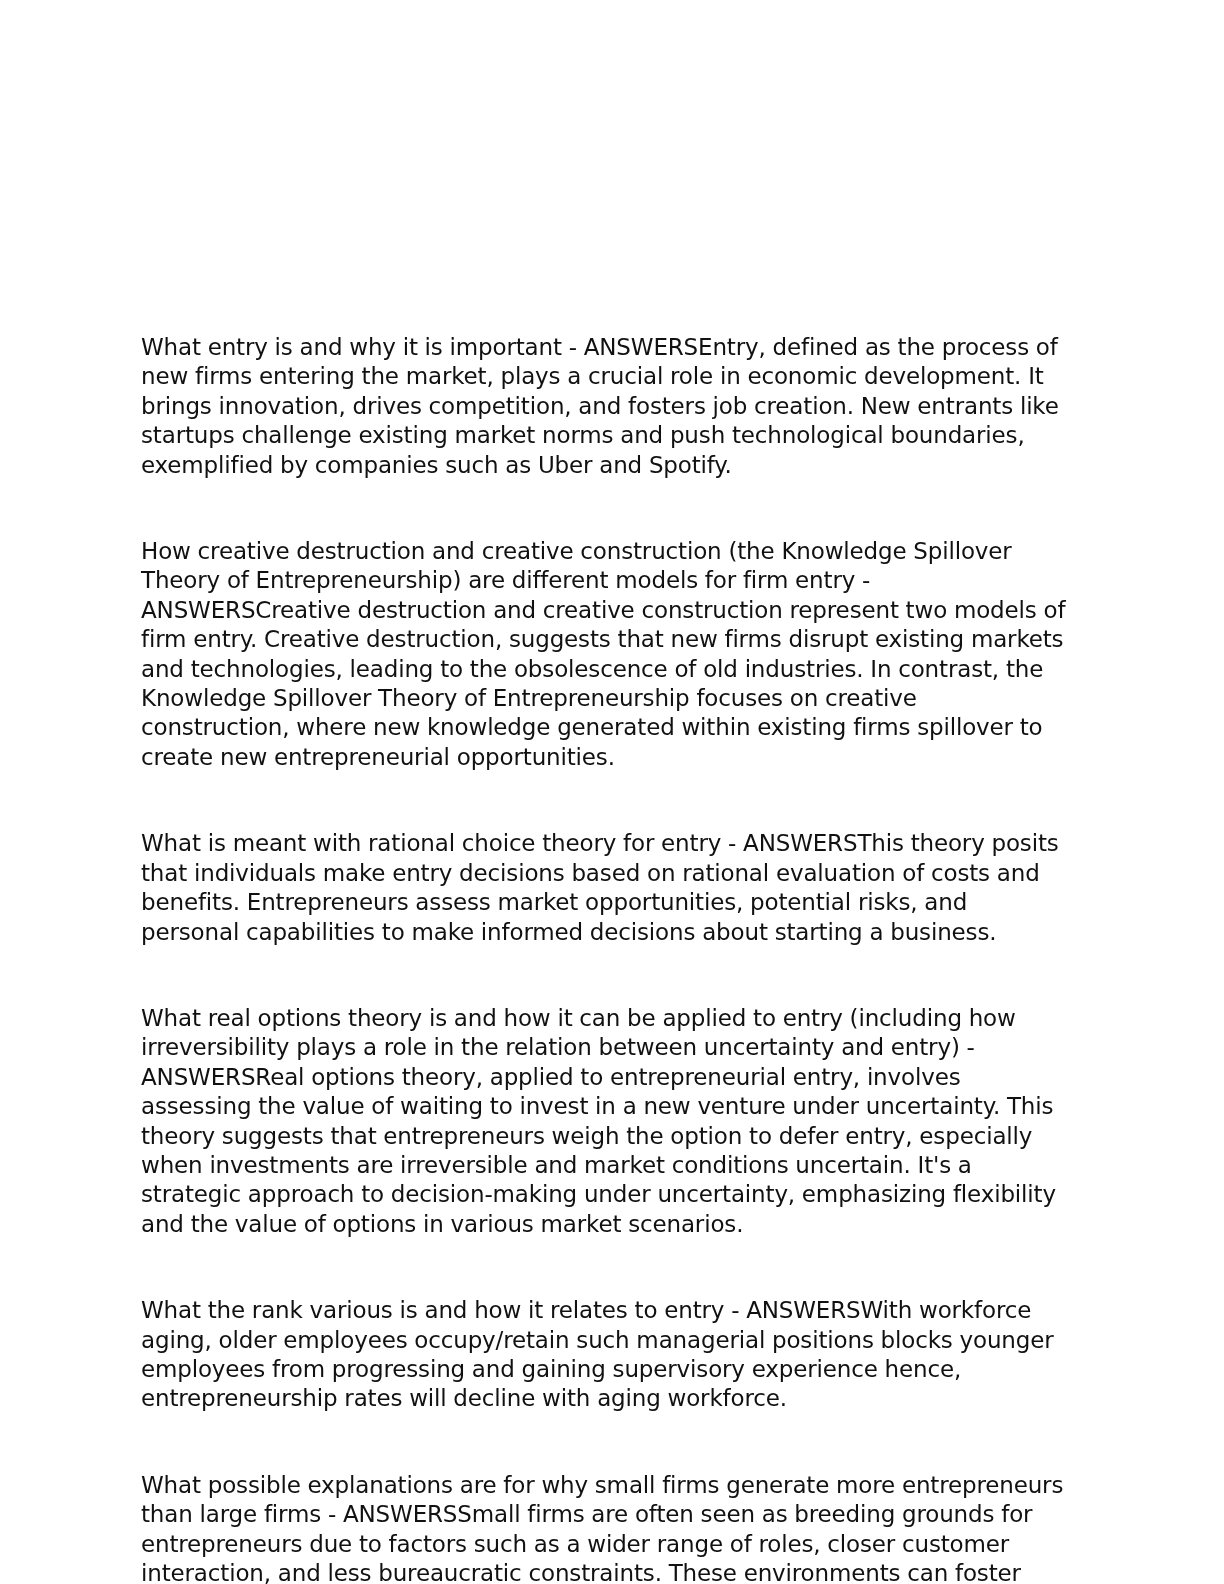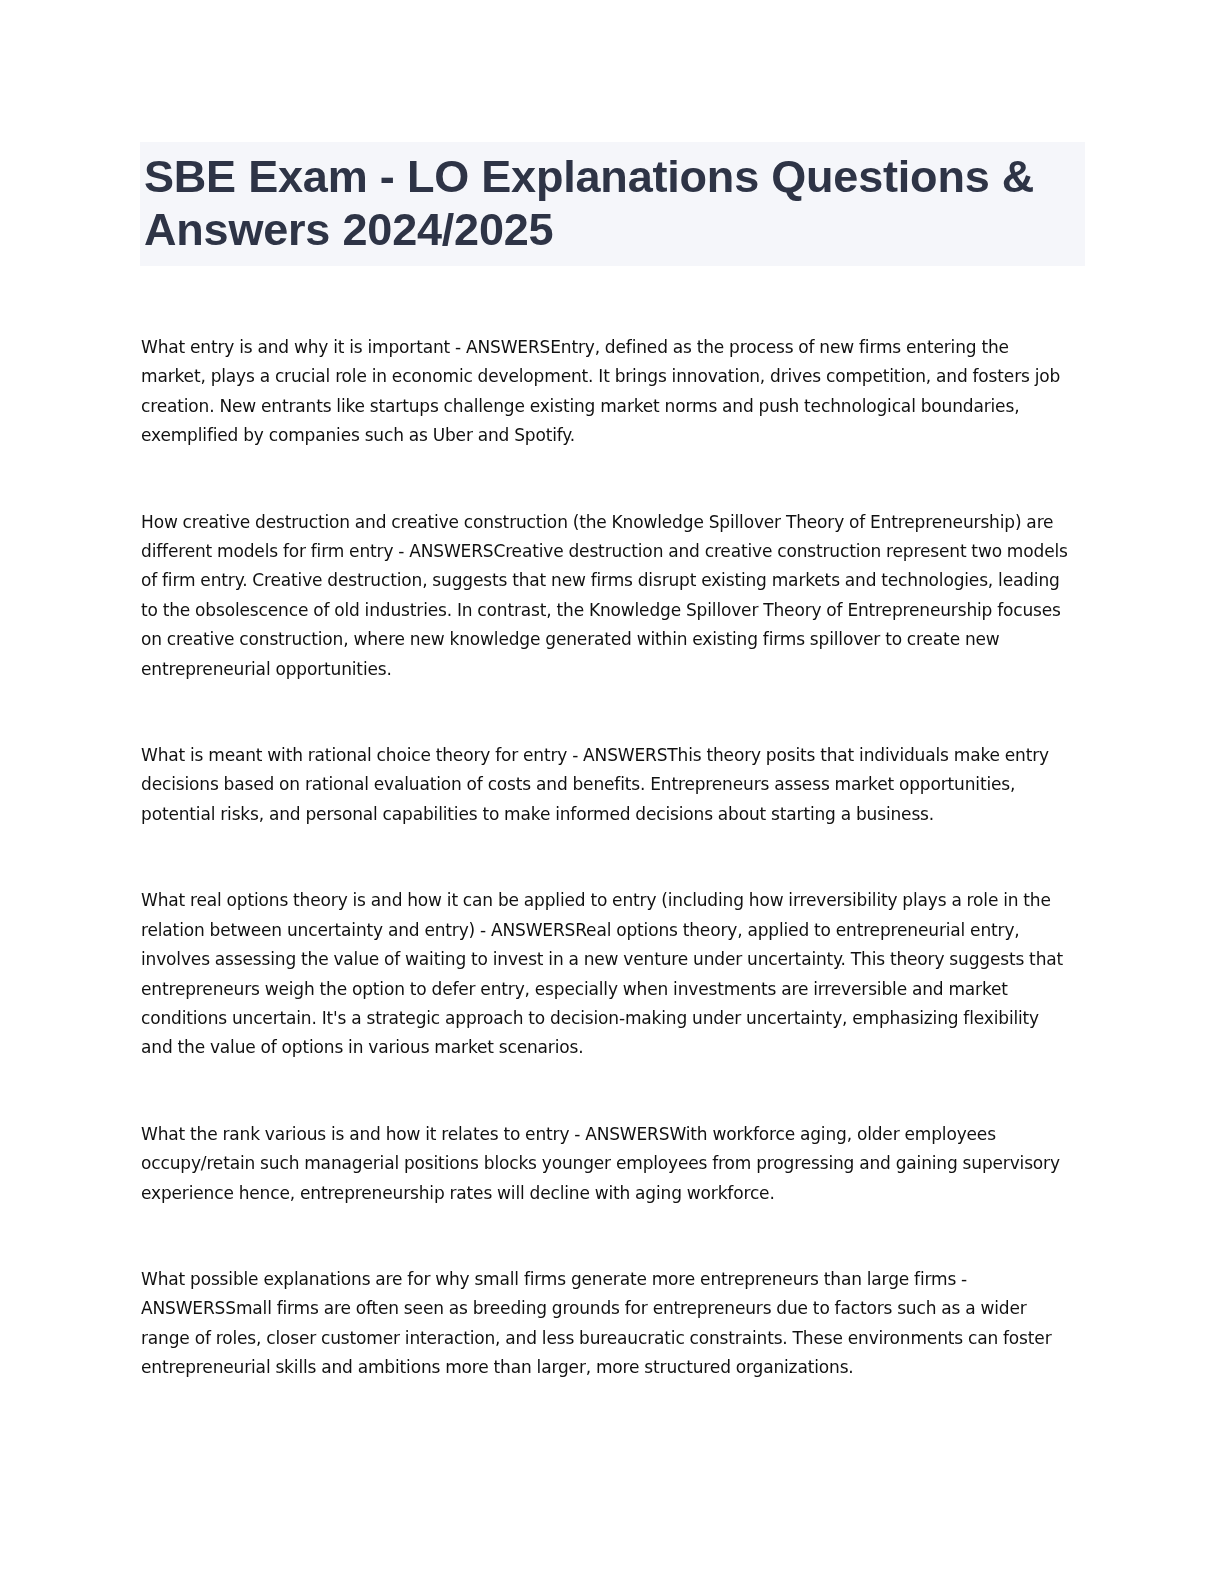--- a/index.html
+++ b/index.html
@@ -51,40 +51,37 @@
   .content {
     position: absolute;
     left: 141px;
     top: 333px;
     width: 930px;
   }
 
   .qa-block {
     margin: 0 0 57px 0;
     font-family: "DejaVu Sans", "Liberation Sans", sans-serif;
-    font-size: 17px;
+    font-size: 23px;
     line-height: 29.4px;
     color: #111111;
     text-align: left;
     word-spacing: -0.3px;
     letter-spacing: -0.15px;
   }
 
   .qa-block:last-child {
     margin-bottom: 12px;
   }
 </style>
 </head>
 <body>
 
 <div class="page">
 
-  <div class="title-band">
-    <h1 class="doc-title">SBE Exam - LO Explanations Questions &amp; Answers 2024/2025</h1>
-  </div>
 
   <div class="content">
     <p class="qa-block">What entry is and why it is important - ANSWERSEntry, defined as the process of new firms entering the market, plays a crucial role in economic development. It brings innovation, drives competition, and fosters job creation. New entrants like startups challenge existing market norms and push technological boundaries, exemplified by companies such as Uber and Spotify.</p>
 
     <p class="qa-block">How creative destruction and creative construction (the Knowledge Spillover Theory of Entrepreneurship) are different models for firm entry - ANSWERSCreative destruction and creative construction represent two models of firm entry. Creative destruction, suggests that new firms disrupt existing markets and technologies, leading to the obsolescence of old industries. In contrast, the Knowledge Spillover Theory of Entrepreneurship focuses on creative construction, where new knowledge generated within existing firms spillover to create new entrepreneurial opportunities.</p>
 
     <p class="qa-block">What is meant with rational choice theory for entry - ANSWERSThis theory posits that individuals make entry decisions based on rational evaluation of costs and benefits. Entrepreneurs assess market opportunities, potential risks, and personal capabilities to make informed decisions about starting a business.</p>
 
     <p class="qa-block">What real options theory is and how it can be applied to entry (including how irreversibility plays a role in the relation between uncertainty and entry) - ANSWERSReal options theory, applied to entrepreneurial entry, involves assessing the value of waiting to invest in a new venture under uncertainty. This theory suggests that entrepreneurs weigh the option to defer entry, especially when investments are irreversible and market conditions uncertain. It's a strategic approach to decision-making under uncertainty, emphasizing flexibility and the value of options in various market scenarios.</p>
 

